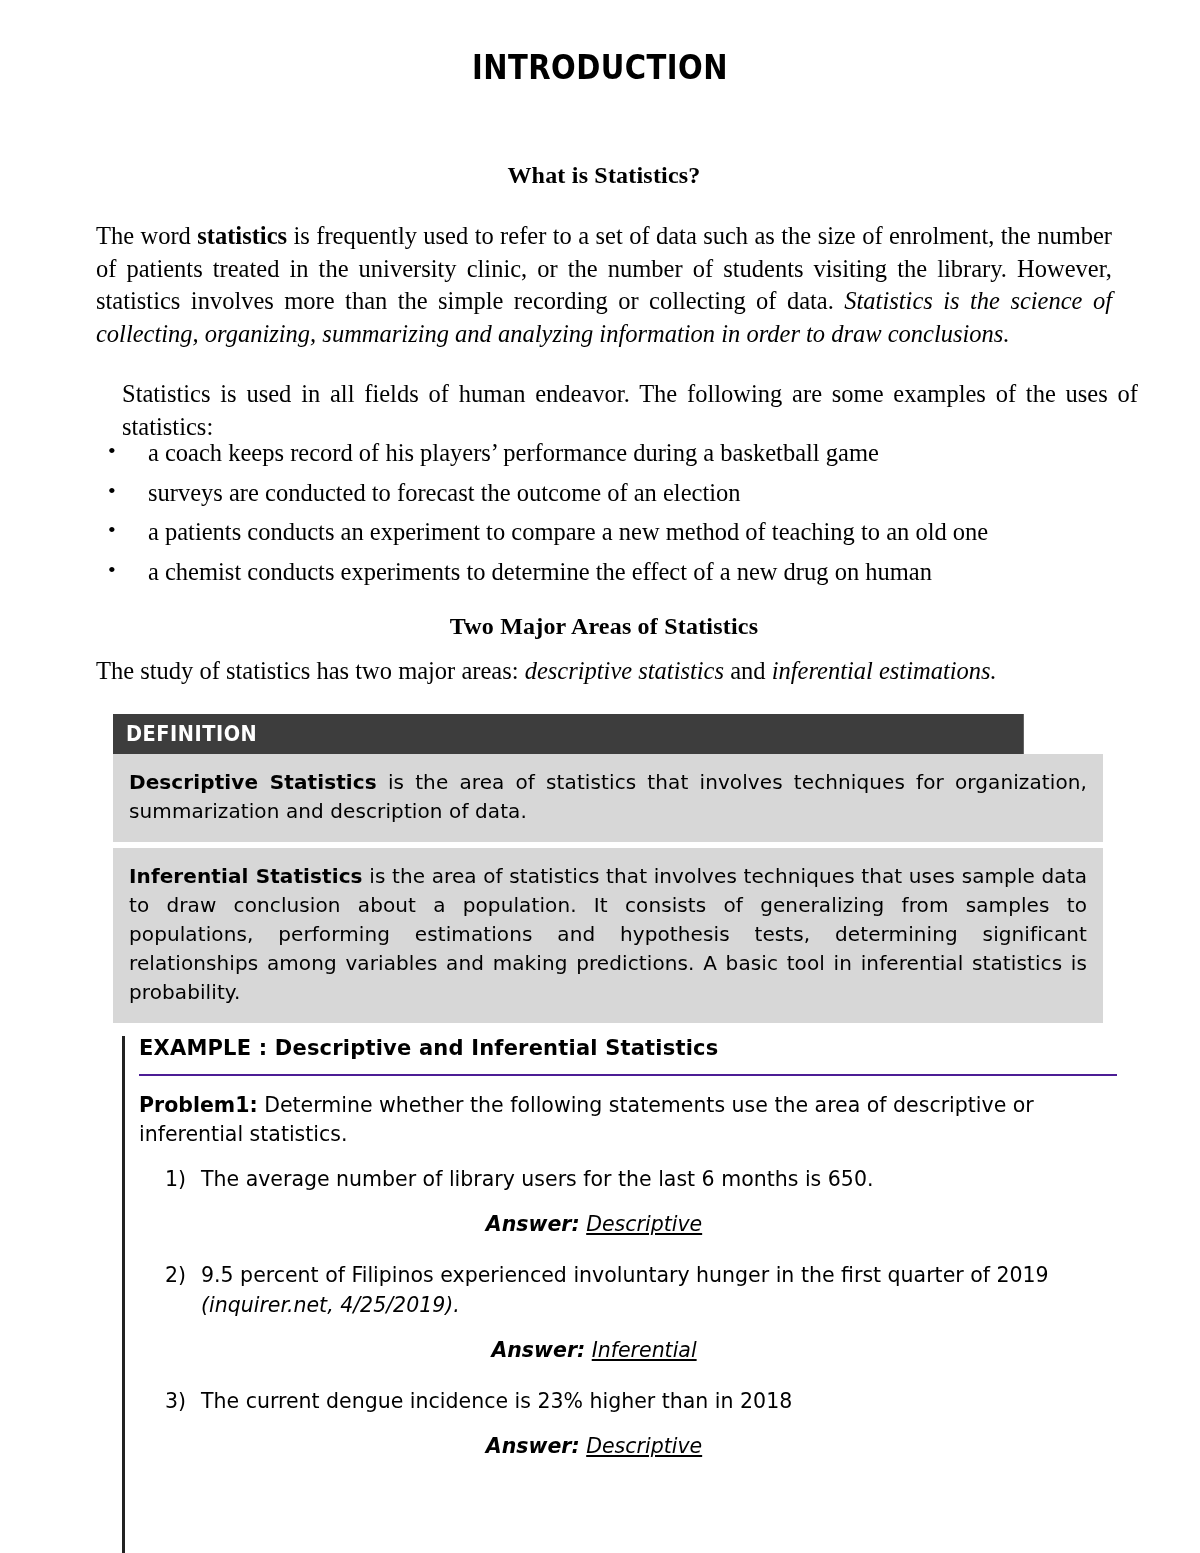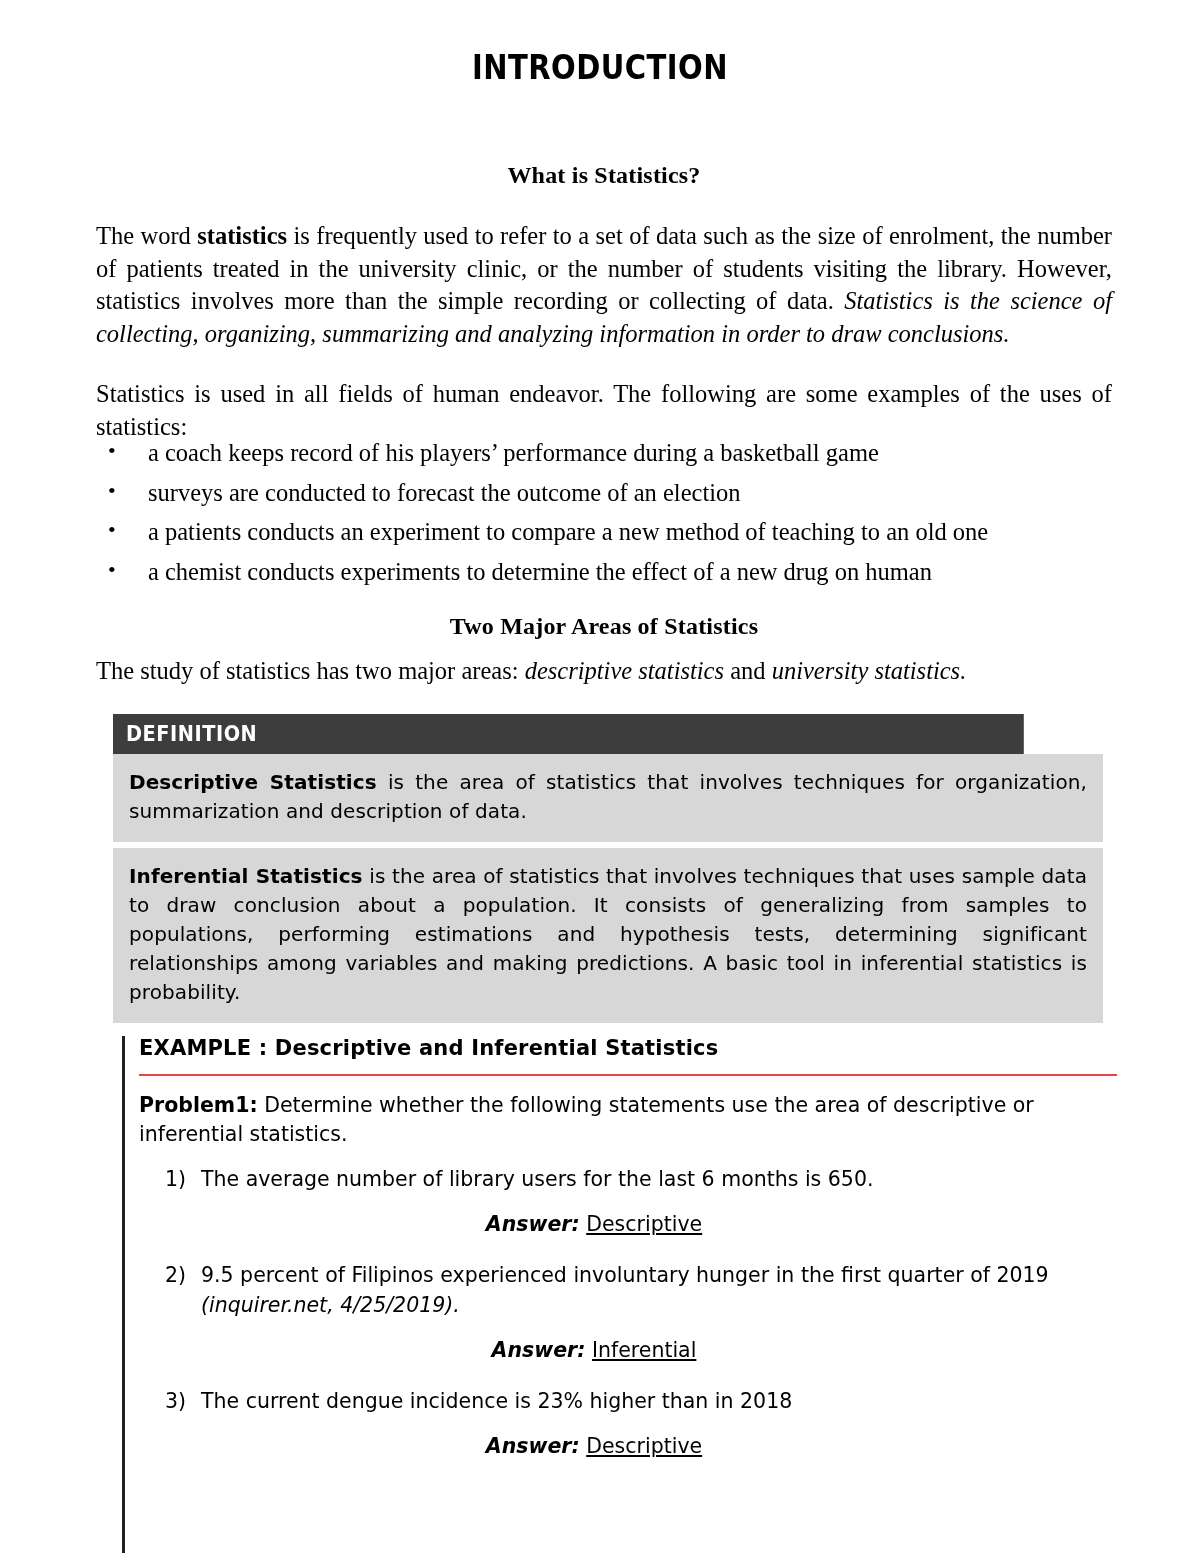--- a/index.html
+++ b/index.html
@@ -54,21 +54,21 @@
   h2.sec-head {
     margin: 0;
     font-family: "Liberation Serif", "DejaVu Serif", serif;
     font-weight: bold;
     font-size: 24px;
     letter-spacing: 0.2px;
     text-align: center;
   }
 
   .p1 { top: 220px; }
-  .p2 { top: 378px; }
+  .p2 { top: 378px; margin-left: 26px; }
 
   .bullets {
     position: absolute;
     left: 96px;
     top: 437px;
     width: 1016px;
     list-style: none;
     margin: 0;
     padding: 0;
     font-size: 24.5px;
@@ -131,21 +131,21 @@
     border-left: 3px solid #222222;
     padding-left: 14px;
     padding-bottom: 100px;
     font-family: "DejaVu Sans", "Liberation Sans", sans-serif;
   }
   .ex-header {
     font-weight: bold;
     font-size: 21px;
     letter-spacing: 0.2px;
     padding-bottom: 14px;
-    border-bottom: 2px solid #ef4444;
+    border-bottom: 2px solid #4c1d95;
     transform-origin: left center;
   }
   .ex-problem {
     margin-top: 15px;
     font-size: 20.5px;
     line-height: 1.42;
     max-width: 905px;
   }
   .ex-problem .lbl { font-weight: bold; }
 
@@ -167,21 +167,21 @@
     top: 0;
   }
   .q-text { display: block; max-width: 900px; }
   .q-cite { font-style: italic; }
   .answer-line {
     text-align: center;
     margin: 16px 0 22px 0;
     padding-right: 130px;
   }
   .answer-lbl { font-style: italic; font-weight: bold; }
-  .answer-val { text-decoration: underline; }
+  .answer-val { font-style: italic; text-decoration: underline; }
 </style>
 </head>
 <body>
 
 <div class="page">
 
   <div class="doc-title">INTRODUCTION</div>
 
   <div class="serif-block no-just" style="top:160px;">
     <h2 class="sec-head">What is Statistics?</h2>
@@ -198,21 +198,21 @@
     <li>surveys are conducted to forecast the outcome of an election</li>
     <li>a patients conducts an experiment to compare a new method of teaching to an old one</li>
     <li>a chemist conducts experiments to determine the effect of a new drug on human</li>
   </ul>
 
   <div class="serif-block no-just" style="top:611px;">
     <h2 class="sec-head">Two Major Areas of Statistics</h2>
   </div>
 
   <div class="serif-block no-just" style="top:655px;">
-    <span>The study of statistics has two major areas: </span><i>descriptive statistics</i><span> and </span><i>university statistics.</i>
+    <span>The study of statistics has two major areas: </span><i>descriptive statistics</i><span> and </span><i>inferential estimations.</i>
   </div>
 
   <div class="def-box">
     <div class="def-header">DEFINITION</div>
 
     <div class="def-panel">
       <p><span class="def-term">Descriptive Statistics</span><span> is the area of statistics that involves techniques for organization, summarization and description of data.</span></p>
     </div>
 
     <div class="def-panel">

